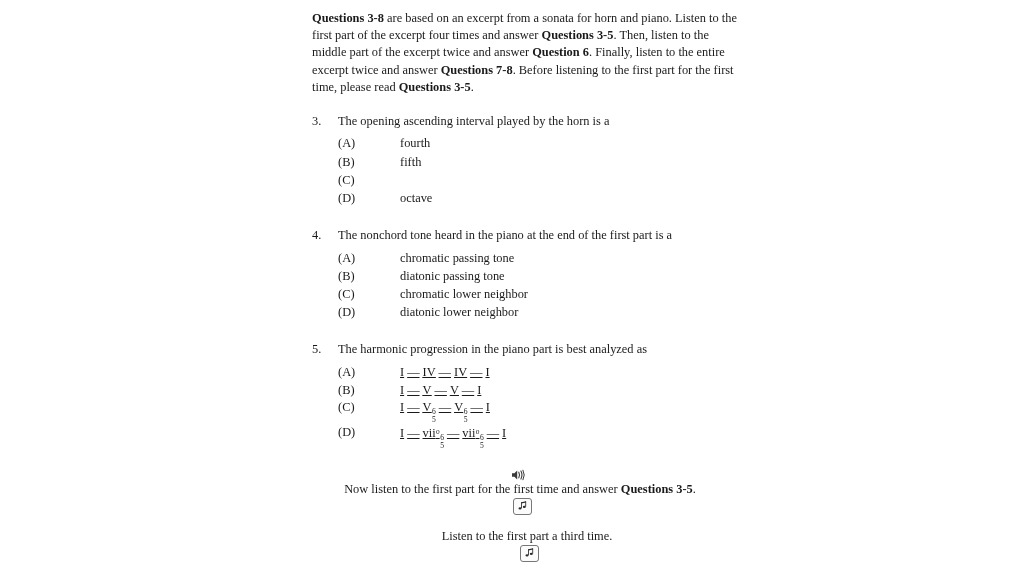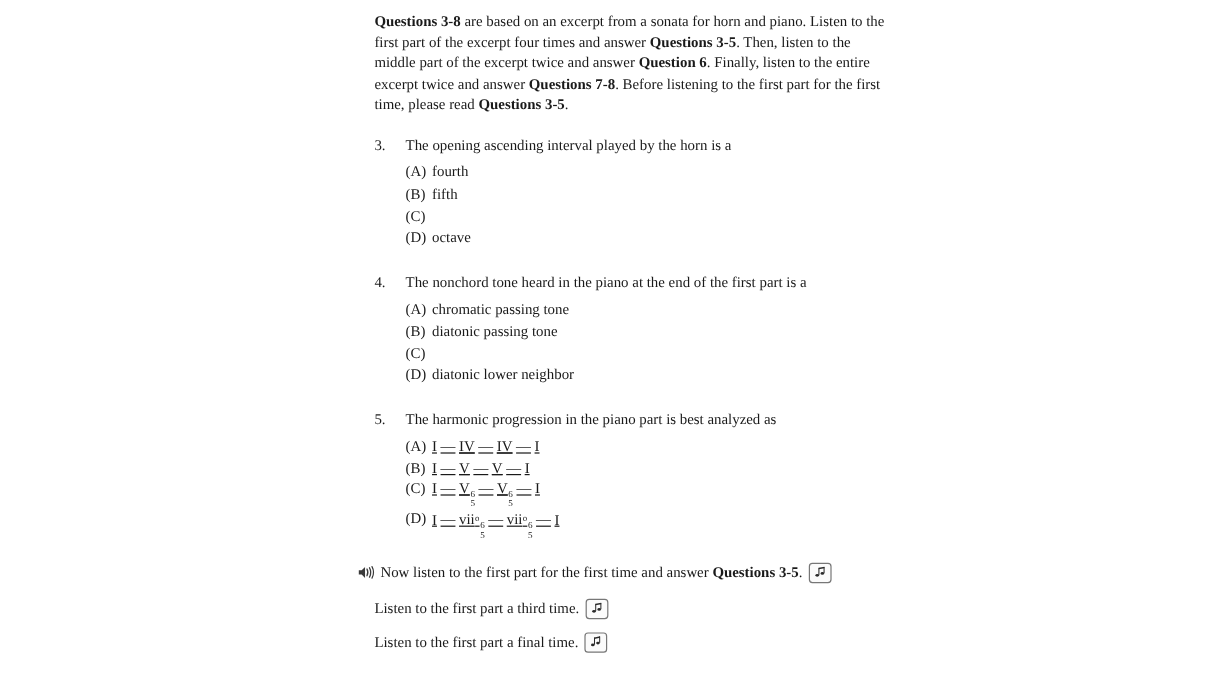--- a/index.html
+++ b/index.html
@@ -63,21 +63,21 @@
     display: flex;
     font-size: 12.4px;
     line-height: 15.5px;
     padding: 1.4px 0;
     margin-left: 26px;
   }
   .opt-letter {
     width: 22px;
     flex: 0 0 22px;
   }
-  .opt-text { flex: 1; white-space: nowrap; }
+  .opt-text { flex: 1; white-space: nowrap; margin-left: 40px; }
 
   
   .question.roman .option { padding: 0.6px 0; line-height: 16.5px; }
 
   
   .rn { white-space: nowrap; text-decoration: underline; }
   .rn .u { text-decoration: underline; text-underline-offset: 1px; }
   .dash { padding: 0 3px; }
   .fig {
     display: inline-flex;
@@ -94,20 +94,21 @@
     margin-left: 0.3px;
   }
 
   
   .listen-line {
     display: flex;
     align-items: center;
     font-size: 12.4px;
     line-height: 17px;
     margin-bottom: 11px;
+    flex-direction: column;
   }
   .listen-line.first { margin-left: -14px; margin-bottom: 13px; }
   .listen-line.indent { margin-left: 0px; }
   .listen-text b { font-weight: bold; }
 
   .speaker-icon {
     flex: 0 0 auto;
     margin-right: 4px;
     display: inline-flex;
     align-items: center;
@@ -167,20 +168,21 @@
             <li class="option">
               <span class="opt-letter">(A)</span>
               <span class="opt-text">chromatic passing tone</span>
             </li>
             <li class="option">
               <span class="opt-letter">(B)</span>
               <span class="opt-text">diatonic passing tone</span>
             </li>
             <li class="option">
               <span class="opt-letter">(C)</span>
+              <span class="opt-text">chromatic lower neighbor</span>
             </li>
             <li class="option">
               <span class="opt-letter">(D)</span>
               <span class="opt-text">diatonic lower neighbor</span>
             </li>
           </ul>
         </div>
         <div class="question roman">
           <div class="q-stem">
             <span class="q-num">5.</span>

